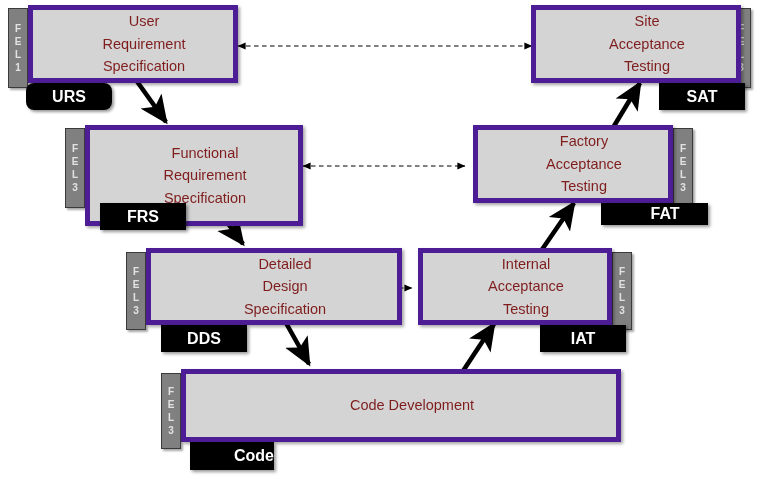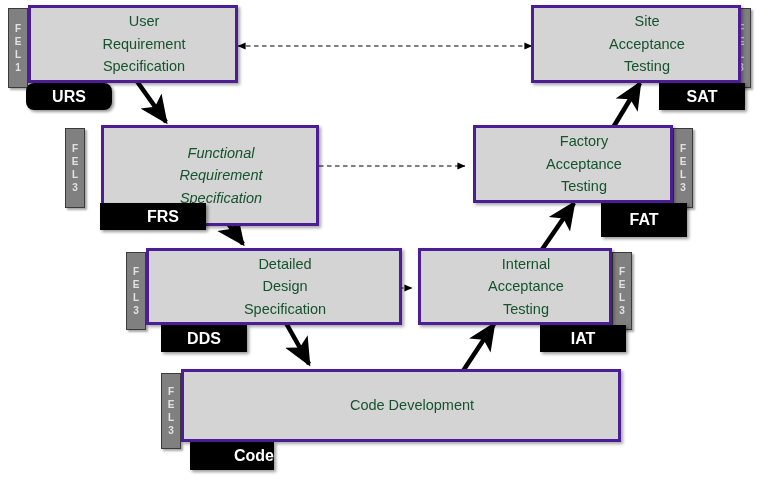--- a/index.html
+++ b/index.html
@@ -43,28 +43,28 @@
     font-weight: bold;
     line-height: 1.32;
     letter-spacing: 0px;
     z-index: 2;
   }
   .fel-tag span { display: block; }
   
   .body-box {
     position: absolute;
     background: #d4d4d4;
-    border: 3px solid #4c1d95;
+    border: 5px solid #4c1d95;
     box-sizing: border-box;
     box-shadow: 2px 2px 3px rgba(0,0,0,0.35);
     display: flex;
     align-items: center;
     justify-content: center;
     text-align: center;
-    color: #14532d;
+    color: #7f1d1d;
     font-size: 14.5px;
     line-height: 1.55;
     z-index: 3;
     padding-left: 22px;
   }
   
   .abbr-plate {
     position: absolute;
     background: #000000;
     box-shadow: 2px 2px 3px rgba(0,0,0,0.4);
@@ -152,47 +152,47 @@
     </div>
   </div>
 
   <div class="node">
     <div class="fel-tag" style="left:65px; top:128px; width:20px; height:80px;">
       <span>F</span>
       <span>E</span>
       <span>L</span>
       <span>3</span>
     </div>
-    <div class="body-box" style="left:101px; top:125px; width:218px; height:101px;font-style:italic;">
+    <div class="body-box" style="left:85px; top:125px; width:218px; height:101px;">
       <div>
         <div>Functional</div>
         <div>Requirement</div>
         <div>Specification</div>
       </div>
     </div>
-    <div class="abbr-plate" style="left:100px; top:203px; width:86px; height:27px;padding-left:20px;">
+    <div class="abbr-plate" style="left:100px; top:203px; width:86px; height:27px;">
       <span>FRS</span>
     </div>
   </div>
 
   <div class="node">
     <div class="fel-tag" style="left:673px; top:128px; width:20px; height:80px;">
       <span>F</span>
       <span>E</span>
       <span>L</span>
       <span>3</span>
     </div>
     <div class="body-box" style="left:473px; top:125px; width:200px; height:78px;">
       <div>
         <div>Factory</div>
         <div>Acceptance</div>
         <div>Testing</div>
       </div>
     </div>
-    <div class="abbr-plate" style="left:601px; top:203px; width:86px; height:34px;">
+    <div class="abbr-plate" style="left:601px; top:203px; width:86px; height:22px;padding-left:21px;">
       <span>FAT</span>
     </div>
   </div>
 
   <div class="node">
     <div class="fel-tag" style="left:126px; top:252px; width:20px; height:78px;">
       <span>F</span>
       <span>E</span>
       <span>L</span>
       <span>3</span>

